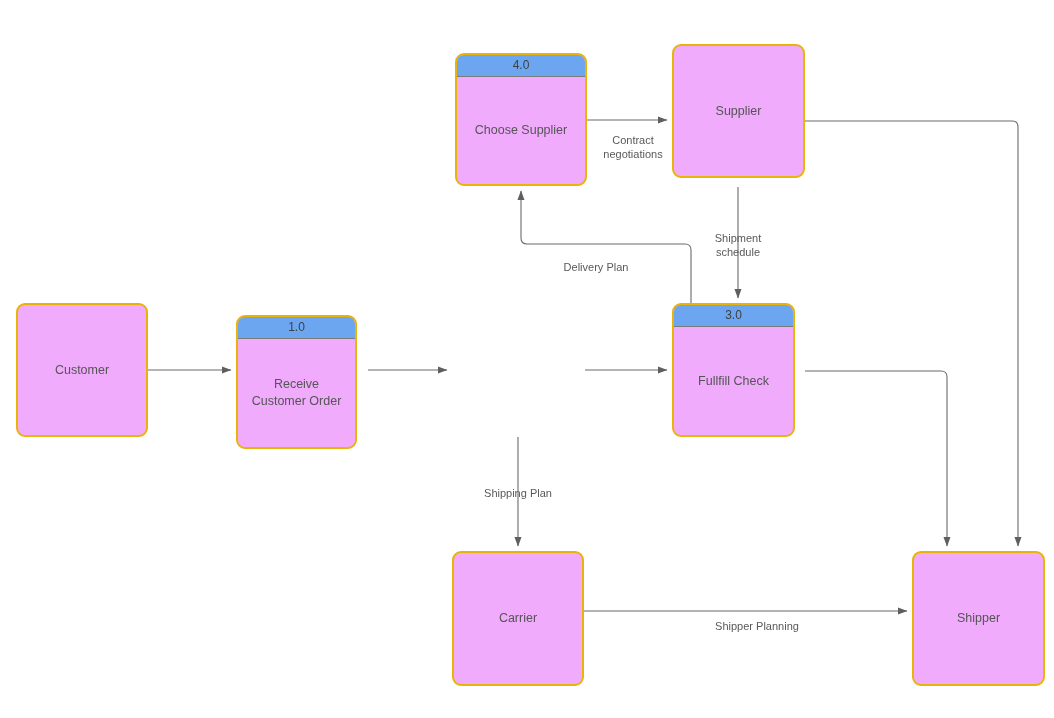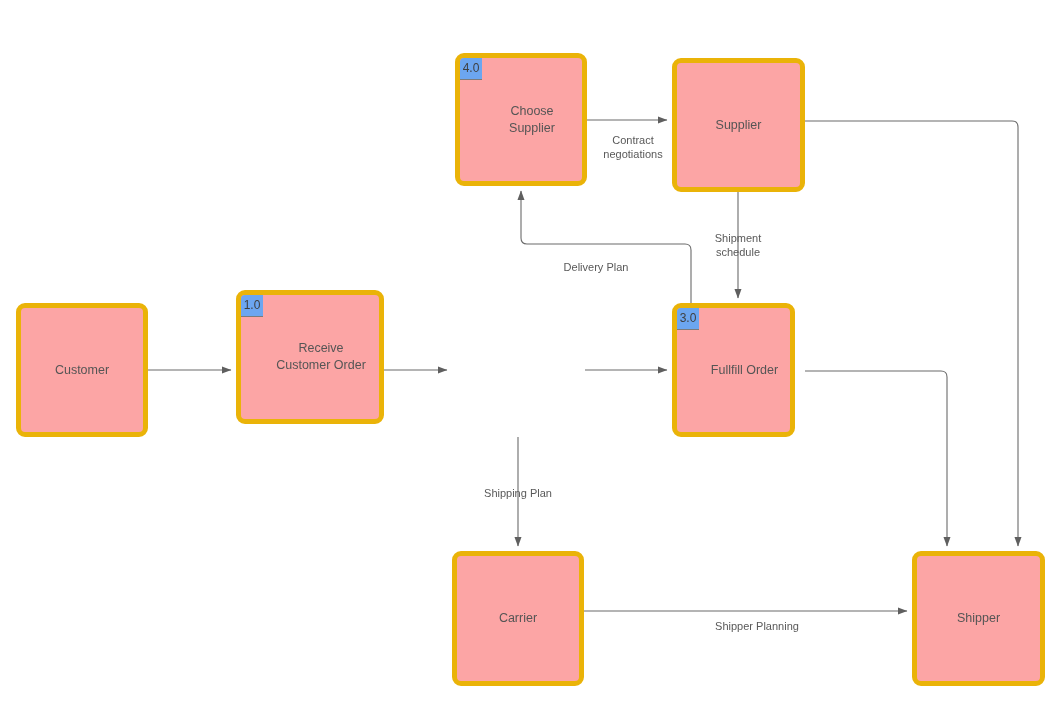--- a/index.html
+++ b/index.html
@@ -22,26 +22,26 @@
   #edges {
     position: absolute;
     left: 0; top: 0;
     width: 1054px;
     height: 718px;
     pointer-events: none;
   }
   .node {
     position: absolute;
     box-sizing: border-box;
-    border: 5px solid #eab308;
+    border: 2px solid #eab308;
     border-radius: 9px;
-    background: #fca5a5;
+    background: #f0abfc;
     overflow: hidden;
     display: flex;
-    flex-direction: row;
+    flex-direction: column;
   }
   .node.entity {
     align-items: center;
     justify-content: center;
   }
   .node .hdr {
     box-sizing: border-box;
     height: 22px;
     flex: 0 0 22px;
     background: #6ca6f0;
@@ -111,37 +111,37 @@
       <path d="M805,371 L941,371 Q947,371 947,377 L947,546" marker-end="url(#ah)"></path>
 
       <path d="M805,121 L1012,121 Q1018,121 1018,127 L1018,546" marker-end="url(#ah)"></path>
     </g>
   </svg>
 
   <div class="node entity" style="left:16px; top:303px; width:132px; height:134px;">
     <div class="label">Customer</div>
   </div>
 
-  <div class="node process" style="left:236px; top:290px; width:148px; height:134px;">
+  <div class="node process" style="left:236px; top:315px; width:121px; height:134px;">
     <div class="hdr">1.0</div>
     <div class="body">Receive Customer Order</div>
   </div>
 
 
   <div class="node process" style="left:672px; top:303px; width:123px; height:134px;">
     <div class="hdr">3.0</div>
-    <div class="body">Fullfill Order</div>
+    <div class="body">Fullfill Check</div>
   </div>
 
   <div class="node process" style="left:455px; top:53px; width:132px; height:133px;">
     <div class="hdr">4.0</div>
     <div class="body">Choose Supplier</div>
   </div>
 
-  <div class="node entity" style="left:672px; top:58px; width:133px; height:134px;">
+  <div class="node entity" style="left:672px; top:44px; width:133px; height:134px;">
     <div class="label">Supplier</div>
   </div>
 
   <div class="node entity" style="left:912px; top:551px; width:133px; height:135px;">
     <div class="label">Shipper</div>
   </div>
 
   <div class="node entity" style="left:452px; top:551px; width:132px; height:135px;">
     <div class="label">Carrier</div>
   </div>

